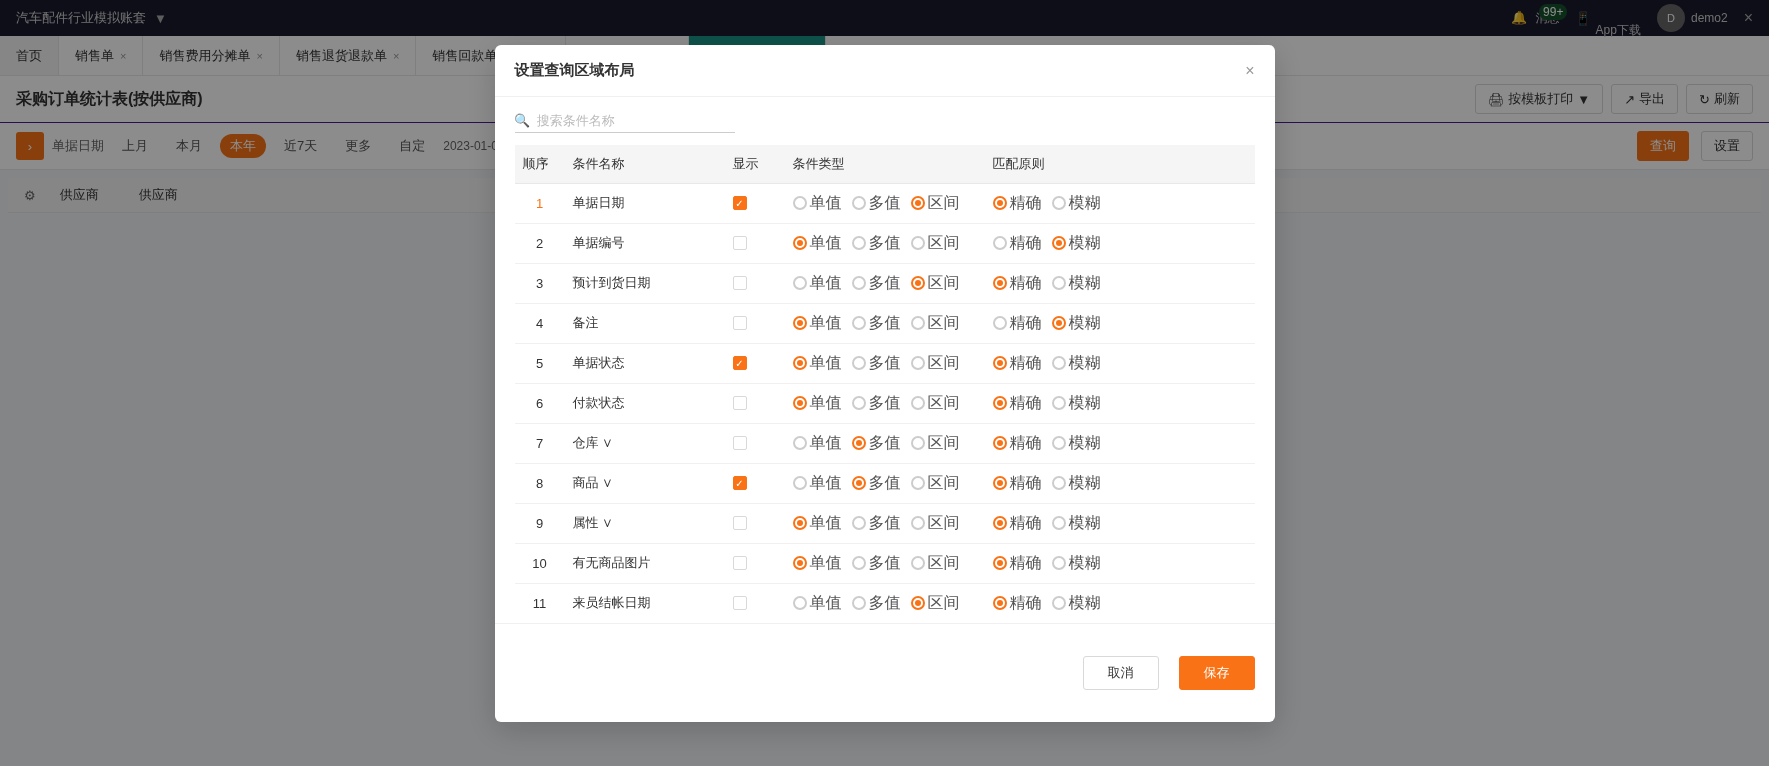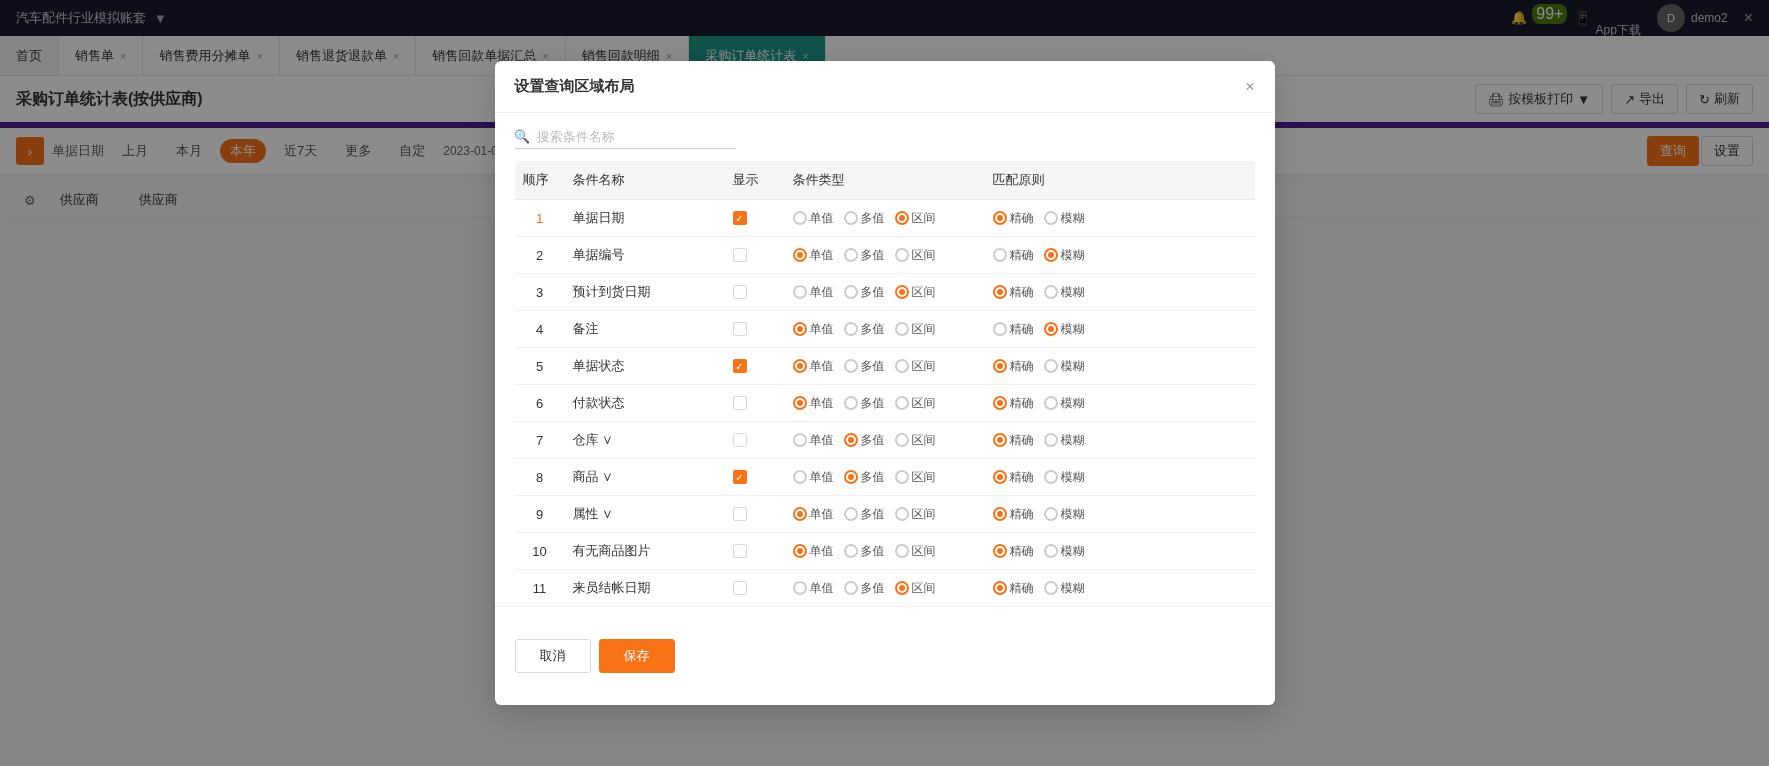--- a/index.html
+++ b/index.html
@@ -13,23 +13,23 @@
       align-items: center;
       justify-content: space-between;
       padding: 7px 16px;
       color: #ccc;
     }
     .top-bar-left { display: flex; align-items: center; gap: 8px; }
     .top-bar-title { font-size: 13px; color: #ccc; }
     .top-bar-right { display: flex; align-items: center; gap: 16px; }
     .top-bar-right .notif { position: relative; cursor: pointer; }
     .badge {
-      background: #4d7c0f;
+      background: #14532d;
       color: #fff;
-      font-size: 16px;
+      font-size: 12px;
       padding: 1px 4px;
       border-radius: 8px;
       position: absolute;
       top: -6px;
       right: -8px;
     }
     .top-bar-right .user { display: flex; align-items: center; gap: 6px; cursor: pointer; }
     .avatar { width: 28px; height: 28px; border-radius: 50%; background: #666; display: flex; align-items: center; justify-content: center; color: #fff; font-size: 11px; }
     .close-btn-top { color: #aaa; cursor: pointer; font-size: 16px; }
 
@@ -60,42 +60,42 @@
     .tab-close { font-size: 11px; color: #999; cursor: pointer; }
     .tab-item.active .tab-close { color: rgba(255,255,255,0.7); }
 
     
     .page-header {
       background: #fff;
       padding: 8px 16px;
       display: flex;
       align-items: center;
       justify-content: space-between;
-      border-bottom: 6px solid #4c1d95;
+      border-bottom: 1px solid #4c1d95;
     }
     .page-title { font-size: 16px; font-weight: bold; color: #333; }
     .page-actions { display: flex; align-items: center; gap: 8px; }
     .btn { padding: 5px 12px; border-radius: 3px; cursor: pointer; font-size: 13px; border: 1px solid #d9d9d9; background: #fff; color: #333; display: flex; align-items: center; gap: 4px; }
     .btn-orange { background: #f97316; color: #fff; border-color: #f97316; }
 
     
     .filter-bar {
       background: #fff;
       padding: 8px 16px;
       display: flex;
       align-items: center;
       gap: 8px;
       border-bottom: 1px solid #e8e8e8;
     }
     .filter-toggle { width: 28px; height: 28px; background: #f97316; color: #fff; display: flex; align-items: center; justify-content: center; border-radius: 3px; cursor: pointer; }
     .filter-label { color: #666; font-size: 13px; }
     .filter-chip { padding: 3px 10px; border-radius: 3px; cursor: pointer; font-size: 13px; color: #555; }
     .filter-chip.active { background: #f97316; color: #fff; border-radius: 12px; }
     .filter-date { color: #666; font-size: 12px; }
-    .filter-right { margin-left: auto; display: flex; gap: 2px; }
+    .filter-right { margin-left: auto; display: flex; gap: 12px; }
 
     
     .main-content {
       background: #fff;
       margin: 8px;
       border-radius: 3px;
     }
     .table-header-row {
       display: flex;
       background: #f5f5f5;
@@ -224,21 +224,21 @@
     .radio-circle.checked {
       border-color: #f97316;
       background: #fff;
     }
     .radio-circle.checked::after {
       content: '';
       width: 6px; height: 6px;
       border-radius: 50%;
       background: #f97316;
     }
-    .radio-label { font-size: 12px; color: #555; }
+    .radio-label { font-size: 16px; color: #555; }
 
     
     .checkbox {
       width: 14px; height: 14px;
       border: 1px solid #d9d9d9;
       border-radius: 2px;
       display: flex; align-items: center; justify-content: center;
       cursor: pointer;
       background: #fff;
     }
@@ -246,21 +246,22 @@
       background: #f97316;
       border-color: #f97316;
       color: #fff;
       font-size: 10px;
     }
 
     
     .dialog-footer {
       padding: 32px 20px;
       display: flex;
-      gap: 8px;
+      justify-content: flex-end;
+      gap: 20px;
       border-top: 1px solid #f0f0f0;
     }
     .btn-cancel { padding: 7px 24px; border: 1px solid #d9d9d9; background: #fff; color: #333; border-radius: 3px; cursor: pointer; font-size: 13px; }
     .btn-save { padding: 7px 24px; background: #f97316; color: #fff; border: 1px solid #f97316; border-radius: 3px; cursor: pointer; font-size: 13px; }
 
     
     .dialog-table-wrap::-webkit-scrollbar { width: 6px; }
     .dialog-table-wrap::-webkit-scrollbar-thumb { background: #ccc; border-radius: 3px; }
 
     .th-match { min-width: 140px; }

